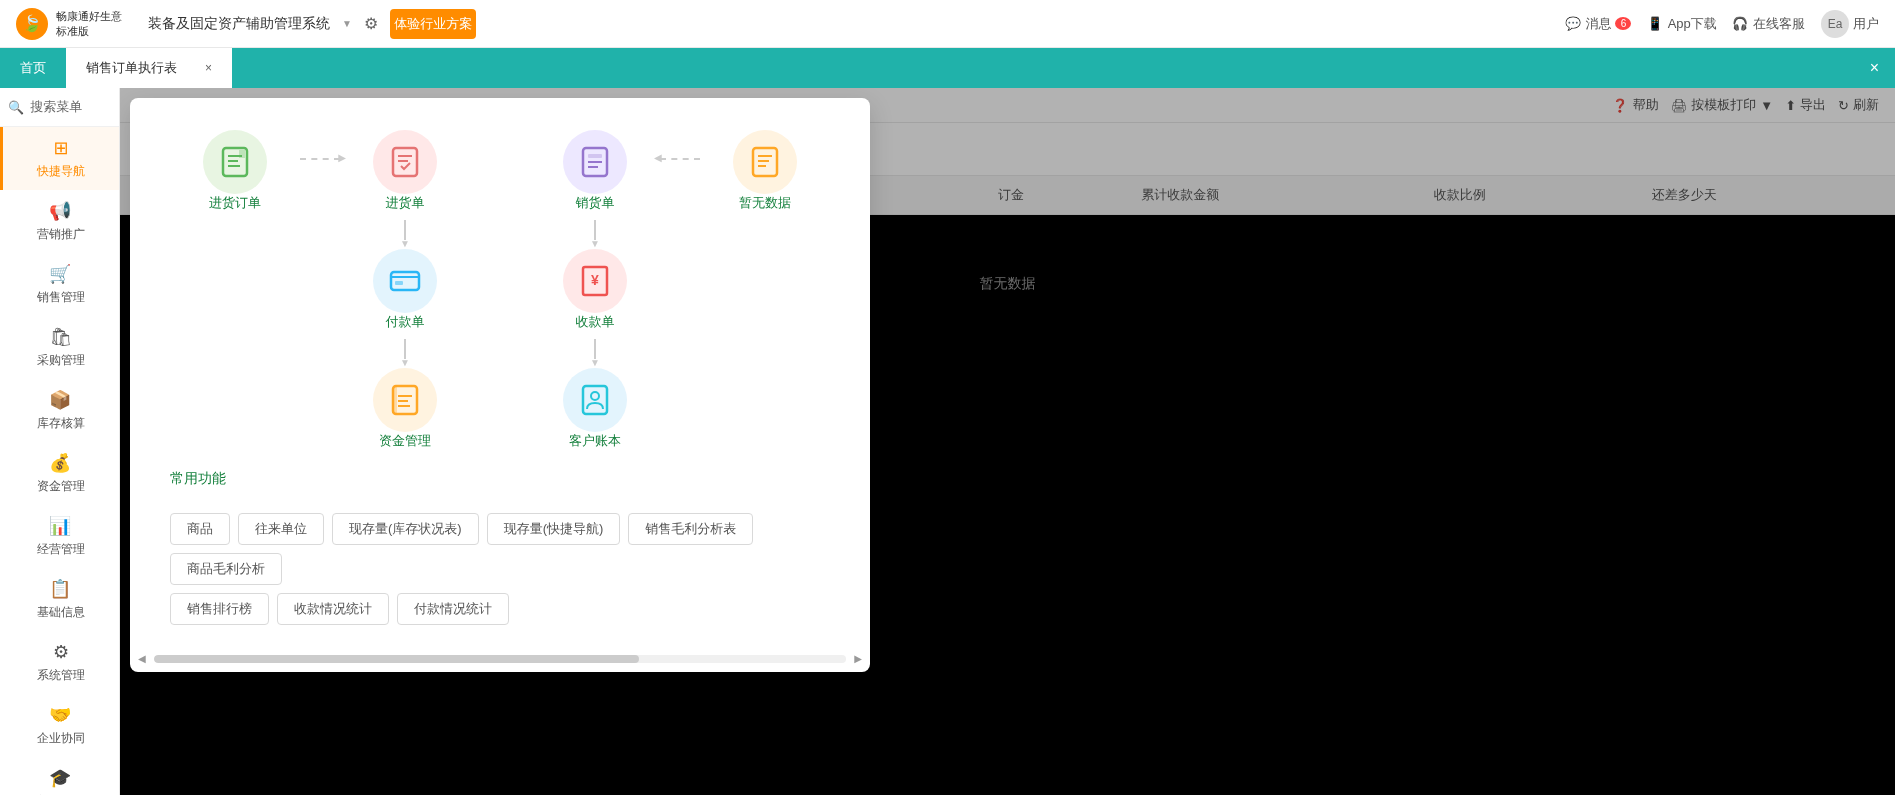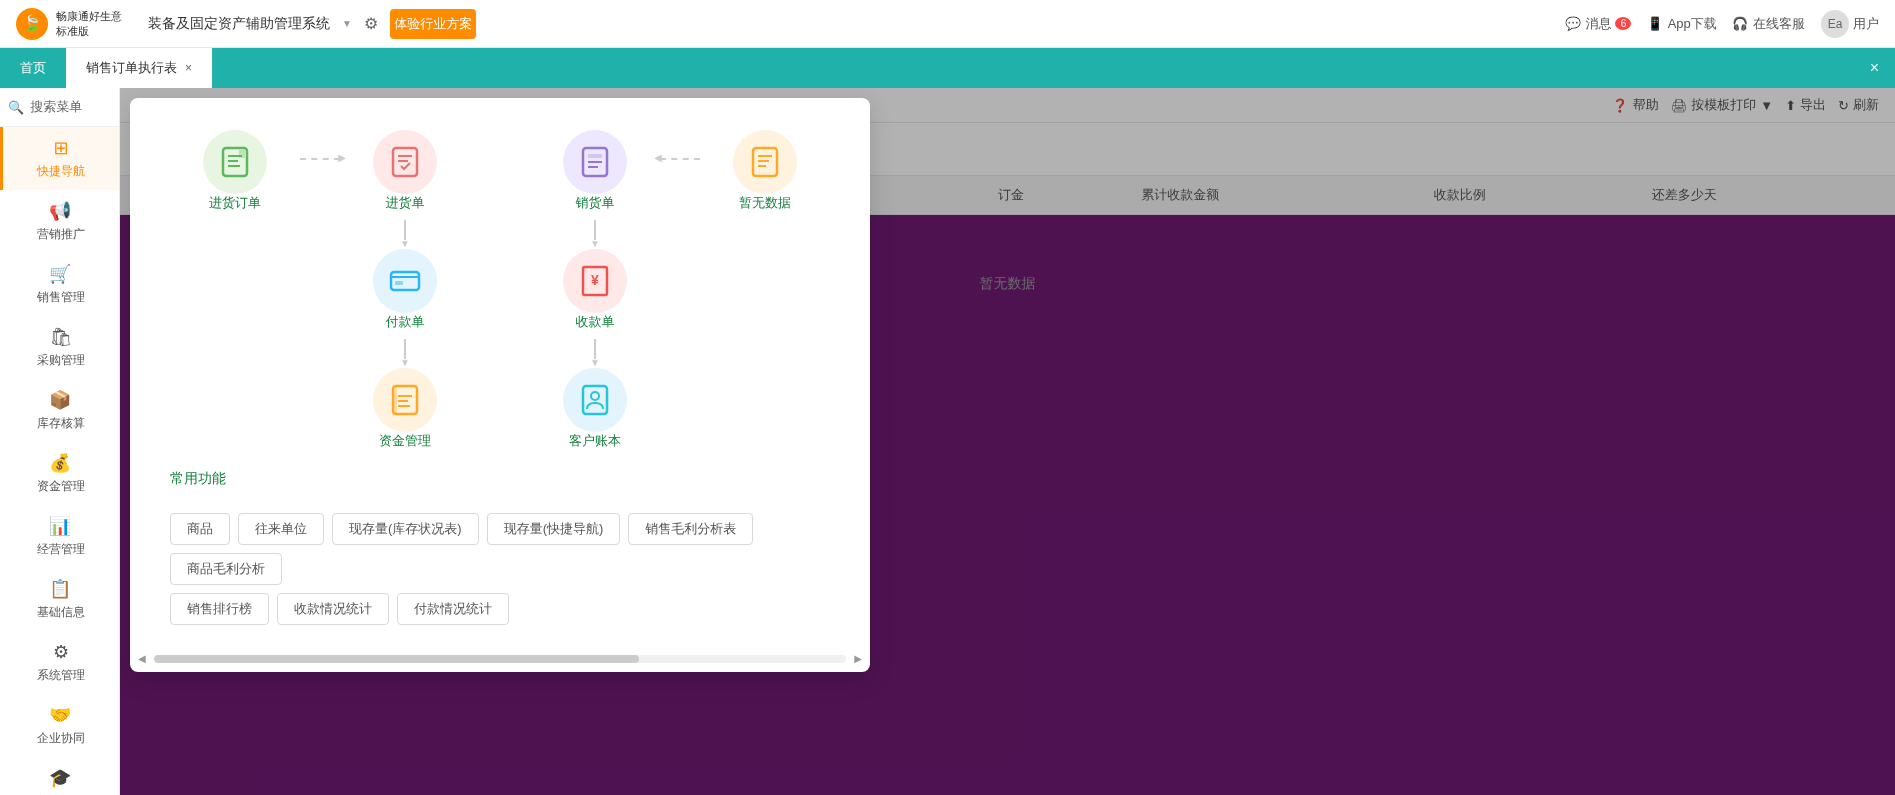--- a/index.html
+++ b/index.html
@@ -39,21 +39,21 @@
     .avatar { width: 28px; height: 28px; border-radius: 50%; background: #ddd; display: flex; align-items: center; justify-content: center; font-size: 12px; color: #666; }
 
     
     .nav-tabs {
       display: flex; align-items: center; background: #20b2aa; height: 40px; padding: 0;
     }
     .nav-tab {
       padding: 0 20px; height: 40px; display: flex; align-items: center; cursor: pointer;
       color: #fff; font-size: 13px; position: relative;
     }
-    .nav-tab.active { background: #fff; color: #333; }
+    .nav-tab.active { background: #fff; color: #333; gap: 20px; }
     .nav-tab .close-btn { margin-left: 8px; font-size: 12px; color: #666; cursor: pointer; }
     .nav-tab-home { padding: 0 20px; color: #fff; cursor: pointer; font-size: 13px; display: flex; align-items: center; height: 40px; }
     .close-x {
       margin-left: auto; color: #fff; cursor: pointer; padding: 0 16px; font-size: 16px;
     }
 
     
     .main-layout { display: flex; height: calc(795px - 48px - 40px); }
 
     
@@ -103,21 +103,21 @@
     }
     .set-btn {
       background: #fff; color: #555; border: 1px solid #d9d9d9; border-radius: 4px;
       padding: 6px 16px; cursor: pointer; font-size: 13px;
     }
     .more-conditions {
       color: #20b2aa; cursor: pointer; font-size: 13px; display: flex; align-items: center; gap: 2px;
     }
 
     
-    .table-container { flex: 1; overflow: auto; background: #701a75; }
+    .table-container { flex: 1; overflow: auto; background: #000000; }
     .data-table { width: 100%; border-collapse: collapse; }
     .data-table th {
       background: #f5f5f5; padding: 10px 12px; text-align: left;
       border-bottom: 1px solid #e8e8e8; font-weight: 500; color: #555; white-space: nowrap;
       font-size: 13px;
     }
     .empty-state {
       display: flex; align-items: center; justify-content: center;
       padding: 60px; color: #999; font-size: 14px;
     }

